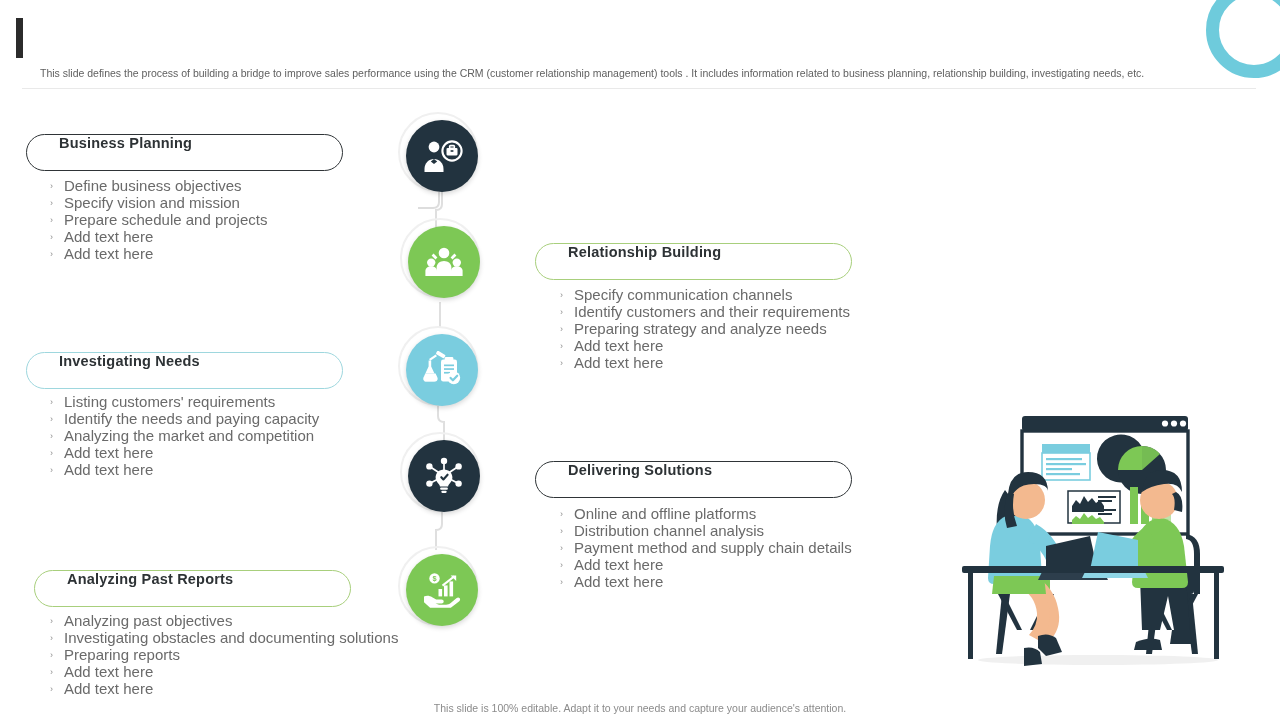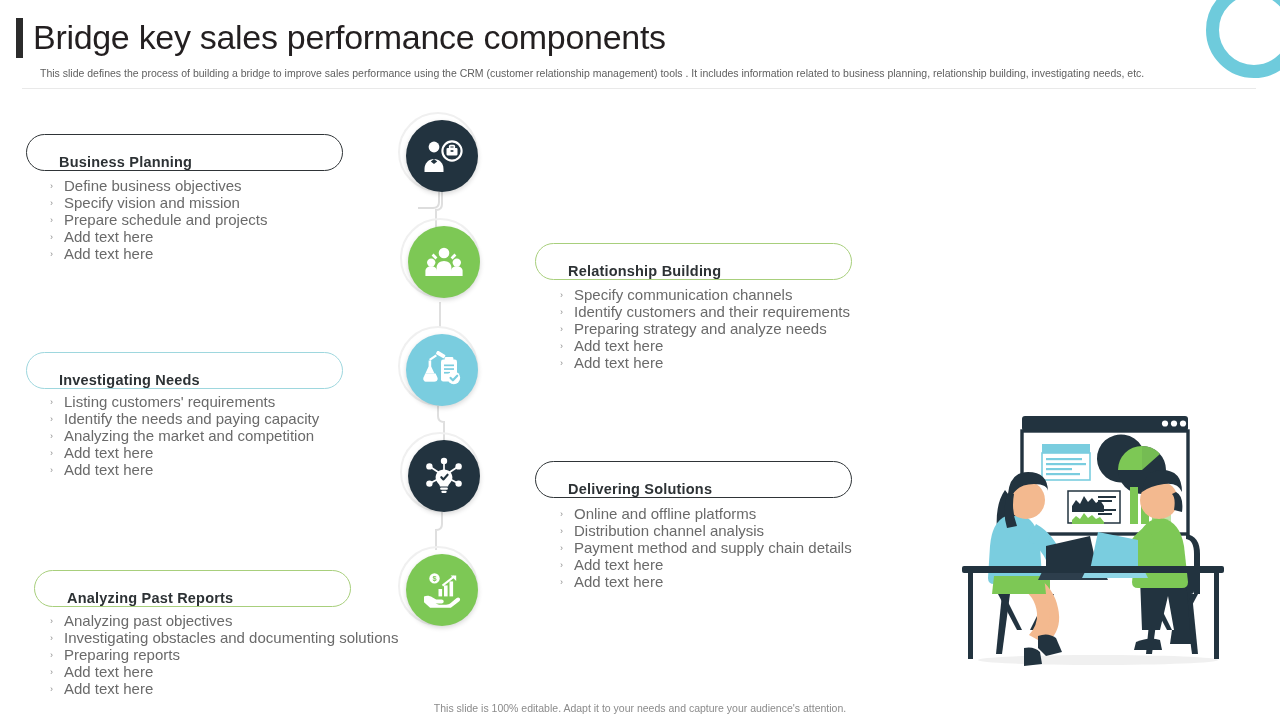--- a/index.html
+++ b/index.html
@@ -31,21 +31,21 @@
     font-size:10.5px; line-height:1.45; color:#606060;
     max-width:1210px; text-align:left;
   }
   .hdr-rule{
     position:absolute; left:22px; top:88px; width:1234px; height:1px;
     background:#e9e9e9;
   }
 
   
   .pill{
-    position:absolute; display:flex; align-items:flex-end;
+    position:absolute; display:flex; align-items:flex-start;
     height:37px; border-radius:19px; background:#fff;
     border:1.4px solid #2f3437; padding:0 18px 0 32px;
   }
   .pill.teal{ border-color:#9ed7de; }
   .pill.green{ border-color:#a8cf7c; }
   .pill.dark{ border-color:#2f3437; }
   .pill-title{
     font-size:14.5px; font-weight:700; color:#2d3235;
     letter-spacing:.2px; white-space:nowrap;
   }
@@ -97,21 +97,20 @@
 </head>
 <body>
 
 <div class="slide">
 
   <div class="corner-ring"></div>
 
   <div class="header">
     <div class="title-row">
       <div class="title-bar"></div>
-      <div class="title">Bridge key sales performance components</div>
     </div>
     <div class="subtitle">This slide defines the process of building a bridge to improve sales performance using the CRM (customer relationship management) tools . It includes information related to business planning, relationship building, investigating needs, etc.</div>
   </div>
   <div class="hdr-rule"></div>
 
   <div id="cards-layer">
       <div class="pill dark" style="left: 26px; top: 134px; width: 317px;">
         <div class="pill-title">Business Planning</div>
       </div>
       <div class="bullets" style="left: 50px; top: 178px;">

